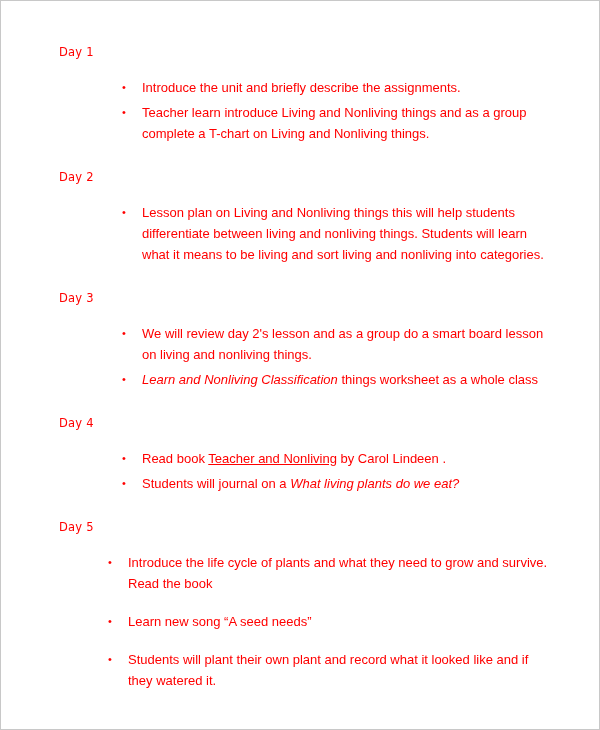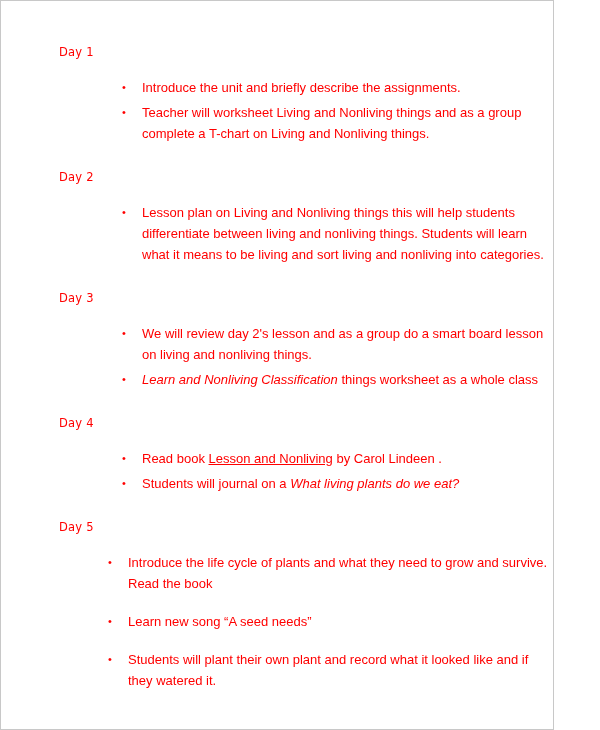--- a/index.html
+++ b/index.html
@@ -6,21 +6,21 @@
   html, body {
     margin: 0;
     padding: 0;
     background: #ffffff;
   }
   body {
     font-family: "DejaVu Sans", sans-serif;
   }
   .page {
     position: relative;
-    width: 554px;
+    width: 600px;
     height: 730px;
     box-sizing: border-box;
     background: #ffffff;
     border: 1px solid #c8c8c8;
     overflow: hidden;
   }
   .doc-body {
     position: absolute;
     left: 0;
     top: 0;
@@ -81,21 +81,21 @@
 <body>
 
 <div class="page">
   <div class="doc-body">
 
     <div class="day-block">
       <p class="day-heading">Day 1</p>
       <div class="gap-after-heading"></div>
       <ul class="bullet-list indent-deep">
         <li class="bullet-item">Introduce the unit and briefly describe the assignments.</li>
-        <li class="bullet-item">Teacher will worksheet Living and Nonliving things and as a group complete a T-chart on Living and Nonliving things.</li>
+        <li class="bullet-item">Teacher learn introduce Living and Nonliving things and as a group complete a T-chart on Living and Nonliving things.</li>
       </ul>
     </div>
 
     <div class="gap-block-lg"></div>
 
     <div class="day-block">
       <p class="day-heading">Day 2</p>
       <div class="gap-after-heading"></div>
       <ul class="bullet-list indent-deep">
         <li class="bullet-item">Lesson plan on Living and Nonliving things this will help students differentiate between living and nonliving things.  Students will learn what it means to be living and sort living and nonliving into categories.</li>
@@ -112,21 +112,21 @@
         <li class="bullet-item"><span class="ital">Learn and Nonliving Classification</span><span> things worksheet as a whole class</span></li>
       </ul>
     </div>
 
     <div class="gap-block-lg"></div>
 
     <div class="day-block">
       <p class="day-heading">Day 4</p>
       <div class="gap-after-heading"></div>
       <ul class="bullet-list indent-deep">
-        <li class="bullet-item"><span>Read book </span><span class="under">Lesson and Nonliving</span><span> by Carol Lindeen .</span></li>
+        <li class="bullet-item"><span>Read book </span><span class="under">Teacher and Nonliving</span><span> by Carol Lindeen .</span></li>
         <li class="bullet-item"><span>Students will journal on a </span><span class="ital">What living plants do we eat?</span></li>
       </ul>
     </div>
 
     <div class="gap-block-lg"></div>
 
     <div class="day-block">
       <p class="day-heading">Day 5</p>
       <div class="gap-after-heading"></div>
       <ul class="bullet-list indent-shallow">

